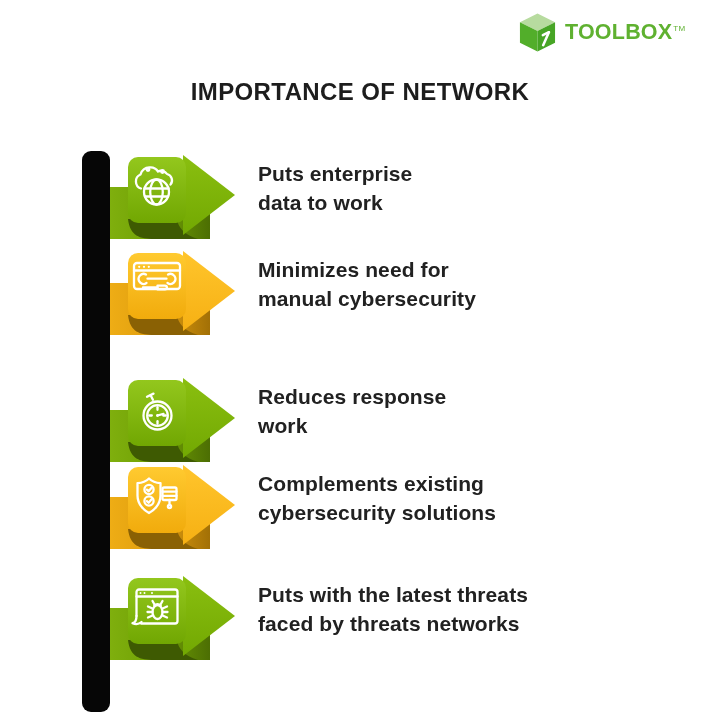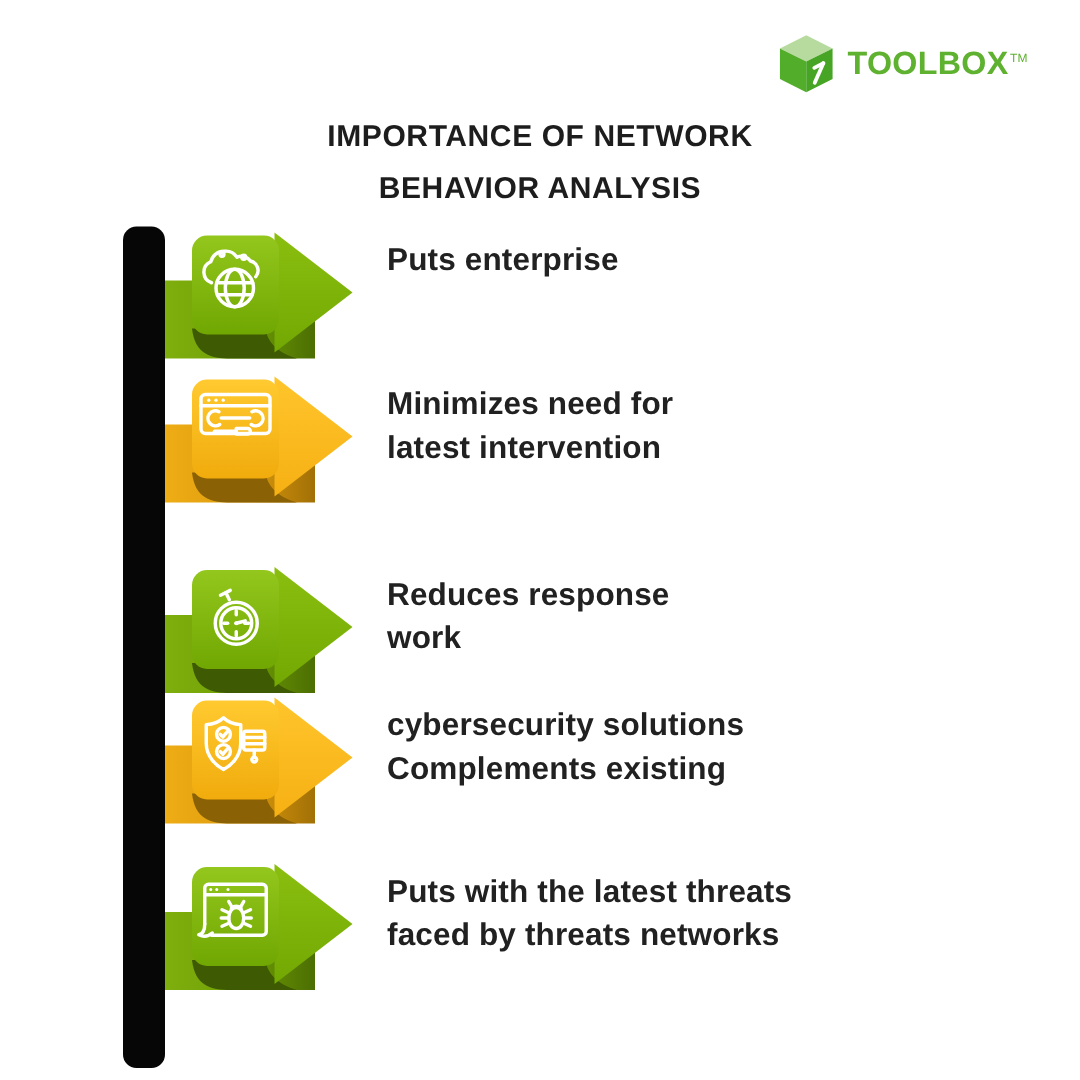--- a/index.html
+++ b/index.html
@@ -3,31 +3,31 @@
 <meta charset="utf-8">
 <style>
   html,body{margin:0;padding:0;}
   body{
     width:720px;height:720px;background:#ffffff;overflow:hidden;position:relative;
     font-family:"Liberation Sans", sans-serif;
   }
   .stage{position:absolute;inset:0;width:720px;height:720px;}
 
   
-  .logo{position:absolute;left:518px;top:22px;display:flex;align-items:center;gap:8px;}
+  .logo{position:absolute;left:518px;top:12px;display:flex;align-items:center;gap:8px;}
   .logo-cube{width:39px;height:41px;display:block;}
   .logo-word{font-size:21.5px;letter-spacing:.2px;color:#5fb130;line-height:1;display:flex;align-items:baseline;}
   .logo-bold{font-weight:800;}
   .logo-light{font-weight:700;}
   .logo-tm{font-size:8px;font-weight:400;margin-left:1px;transform:translateY(-8px);display:inline-block;}
 
   
   .title{
     position:absolute;left:0;top:74px;width:720px;text-align:center;
-    font-weight:800;font-size:20px;line-height:35px;letter-spacing:.4px;color:#1d1d1d;
+    font-weight:800;font-size:24px;line-height:35px;letter-spacing:.4px;color:#1d1d1d;
   }
 
   
   .bar{position:absolute;left:82px;top:151px;width:28px;height:561px;background:#060606;border-radius:9px;z-index:5;}
 
   
   .row{position:absolute;left:0;width:720px;height:92px;z-index:2;}
   .marker{position:absolute;left:80px;top:0;width:160px;height:92px;display:block;}
   .item-text{
     position:absolute;left:258px;top:10px;width:430px;
@@ -85,41 +85,41 @@
     </svg>
     <div class="logo-word">
       <span class="logo-bold">TOOL</span>
         <span class="logo-light">BOX</span>
         <span class="logo-tm">TM</span>
     </div>
   </div>
 
   <div class="title">
     <div>IMPORTANCE OF NETWORK</div>
-    <div>BEHAVIOR ANALYSIS</div>
   </div>
 
   <div class="row" style="top:149px;padding-left:24px;">
     <svg class="marker" viewBox="0 0 160 92">
       <rect x="6" y="38" width="124" height="52" fill="url(#gBandG)"></rect>
       <path d="M48,70 C50,87 60,90 74,90 L118,90 C104,86 98,78 97,70 Z" fill="#3e5a02"></path>
       <polygon points="103,6 155,46 103,86" fill="url(#gHeadG)"></polygon>
       <rect x="48" y="8" width="58" height="66" rx="10" fill="url(#gPanelG)"></rect>
       <g class="icon" transform="translate(51,14)">
         <path d="M10,25.5 a7.5,7.5 0 0 1 -0.5,-14 a9,9 0 0 1 9,-7 a9,9 0 0 1 8.5,4 a7,7 0 0 1 9,2.5 a6.5,6.5 0 0 1 3.5,10.5"></path>
         <circle cx="17" cy="6.5" r="1.3"></circle>
         <circle cx="31.5" cy="8.5" r="1.3"></circle>
         <circle cx="25.5" cy="29" r="12.5"></circle>
         <ellipse cx="25.5" cy="29" rx="6.3" ry="12.5"></ellipse>
         <path d="M13.5,25.5 h24"></path>
         <path d="M14,33.5 h23"></path>
       </g>
     </svg>
     <div class="item-text">
       <div>Puts enterprise</div>
+      <div>data to work</div>
     </div>
   </div>
 
   <div class="row" style="top:245px;padding-left:24px;">
     <svg class="marker" viewBox="0 0 160 92">
       <rect x="6" y="38" width="124" height="52" fill="url(#gBandY)"></rect>
       <path d="M48,70 C50,87 60,90 74,90 L118,90 C104,86 98,78 97,70 Z" fill="#8a6104"></path>
       <polygon points="103,6 155,46 103,86" fill="url(#gHeadY)"></polygon>
       <rect x="48" y="8" width="58" height="66" rx="10" fill="url(#gPanelY)"></rect>
       <g class="icon" transform="translate(51,14)">
@@ -130,21 +130,21 @@
         <circle class="fdot" cx="17.8" cy="7.8" r="1.1"></circle>
         <path d="M15,15.5 a5,5 0 1 0 0.5,8.5"></path>
         <path d="M37,15.5 a5,5 0 1 1 -0.5,8.5"></path>
         <path d="M16.5,19.7 H35.5"></path>
         <path d="M12,28.5 H26.5"></path>
         <path d="M26.5,26.6 h7.5 a1.9,1.9 0 0 1 0,3.8 h-7.5 z"></path>
       </g>
     </svg>
     <div class="item-text">
       <div>Minimizes need for</div>
-      <div>latest intervention</div>
+      <div>manual cybersecurity</div>
     </div>
   </div>
 
   <div class="row" style="top:372px;">
     <svg class="marker" viewBox="0 0 160 92">
       <rect x="6" y="38" width="124" height="52" fill="url(#gBandG)"></rect>
       <path d="M48,70 C50,87 60,90 74,90 L118,90 C104,86 98,78 97,70 Z" fill="#3e5a02"></path>
       <polygon points="103,6 155,46 103,86" fill="url(#gHeadG)"></polygon>
       <rect x="48" y="8" width="58" height="66" rx="10" fill="url(#gPanelG)"></rect>
       <g class="icon" transform="translate(51,14)">
@@ -179,22 +179,22 @@
         <circle cx="18" cy="28" r="4.6"></circle>
         <path d="M15.9,28.1 l1.7,1.7 l3,-3.6"></path>
         <rect x="31.5" y="14.5" width="14" height="12.5" rx="1.5"></rect>
         <path d="M31.5,18.6 h14"></path>
         <path d="M31.5,22.8 h14"></path>
         <path d="M38.5,27 v4.5"></path>
         <circle cx="38.5" cy="33.4" r="1.6"></circle>
       </g>
     </svg>
     <div class="item-text">
+      <div>Complements existing</div>
       <div>cybersecurity solutions</div>
-      <div>Complements existing</div>
     </div>
   </div>
 
   <div class="row" style="top:570px;">
     <svg class="marker" viewBox="0 0 160 92">
       <rect x="6" y="38" width="124" height="52" fill="url(#gBandG)"></rect>
       <path d="M48,70 C50,87 60,90 74,90 L118,90 C104,86 98,78 97,70 Z" fill="#3e5a02"></path>
       <polygon points="103,6 155,46 103,86" fill="url(#gHeadG)"></polygon>
       <rect x="48" y="8" width="58" height="66" rx="10" fill="url(#gPanelG)"></rect>
       <g class="icon" transform="translate(51,14)">

